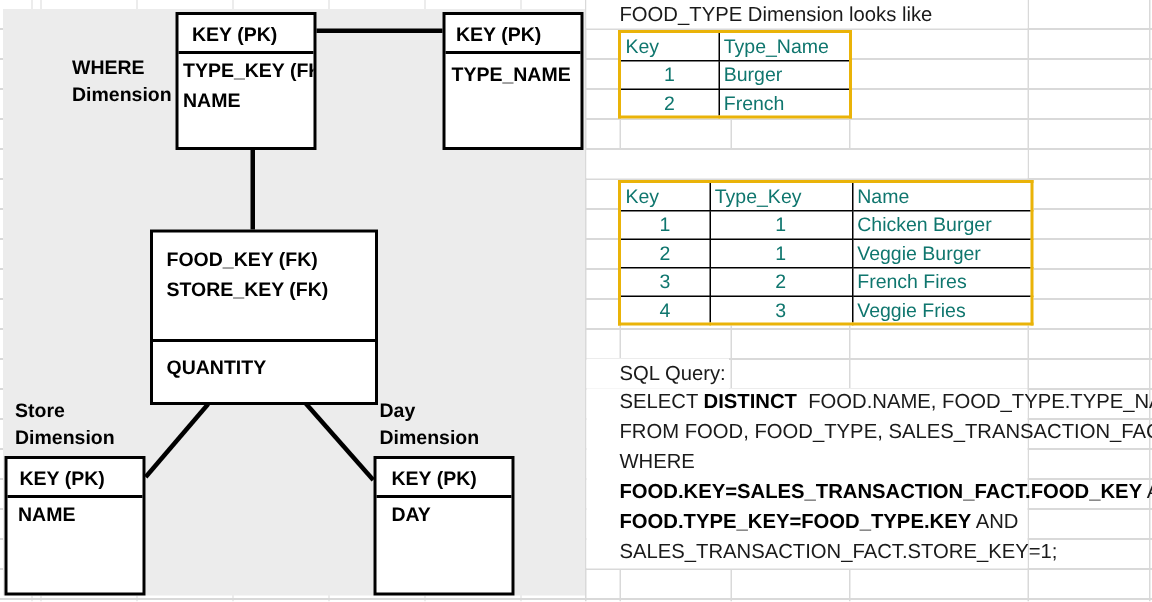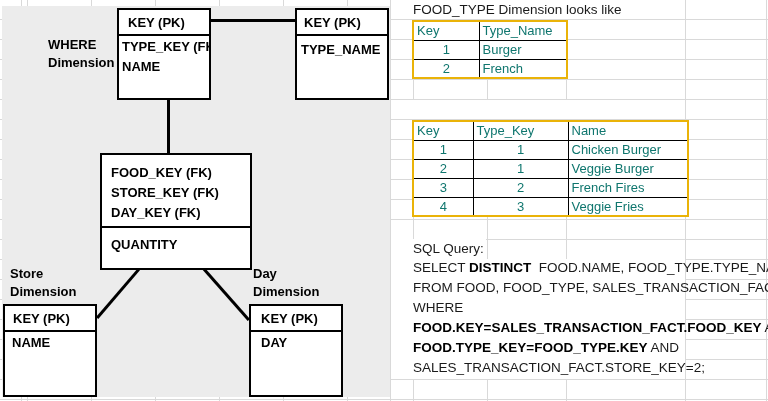--- a/index.html
+++ b/index.html
@@ -69,21 +69,20 @@
       <div class="hd" style="padding-left:7px;">KEY (PK)</div>
       <div class="bd" style="padding:4px 0 0 4px;">
         <div>TYPE_NAME</div>
       </div>
     </div>
 
     <div class="ebox" style="left:98px; top:147px; width:152px; height:117px;">
       <div class="bd" style="height:73px; border-bottom:2px solid #000; padding:8px 0 0 9px;">
         <div>FOOD_KEY (FK)</div>
         <div>STORE_KEY (FK)</div>
-        <div>DAY_KEY (FK)</div>
       </div>
       <div class="bd" style="padding:7px 12px 0 9px;">
         <div>QUANTITY</div>
       </div>
     </div>
 
     <div class="dlabel" style="left:8px; top:259px;">
       <div>Store</div>
       <div>Dimension</div>
     </div>
@@ -175,15 +174,15 @@
   </tbody>
     </table>
 
   <div class="rtitle" style="left:413px; top:239px;">SQL Query:</div>
   <div class="sqlblock">
     <div class="sql-line"><span>SELECT </span><b>DISTINCT</b><span>  FOOD.NAME, FOOD_TYPE.TYPE_NAME</span></div>
     <div class="sql-line"><span>FROM FOOD, FOOD_TYPE, SALES_TRANSACTION_FACT</span><b></b><span></span></div>
     <div class="sql-line"><span>WHERE</span><b></b><span></span></div>
     <div class="sql-line"><span></span><b>FOOD.KEY=SALES_TRANSACTION_FACT.FOOD_KEY</b><span> AND</span></div>
     <div class="sql-line"><span></span><b>FOOD.TYPE_KEY=FOOD_TYPE.KEY</b><span> AND</span></div>
-    <div class="sql-line"><span>SALES_TRANSACTION_FACT.STORE_KEY=2;</span><b></b><span></span></div>
+    <div class="sql-line"><span>SALES_TRANSACTION_FACT.STORE_KEY=1;</span><b></b><span></span></div>
   </div>
 </div>
 
 </body></html>

